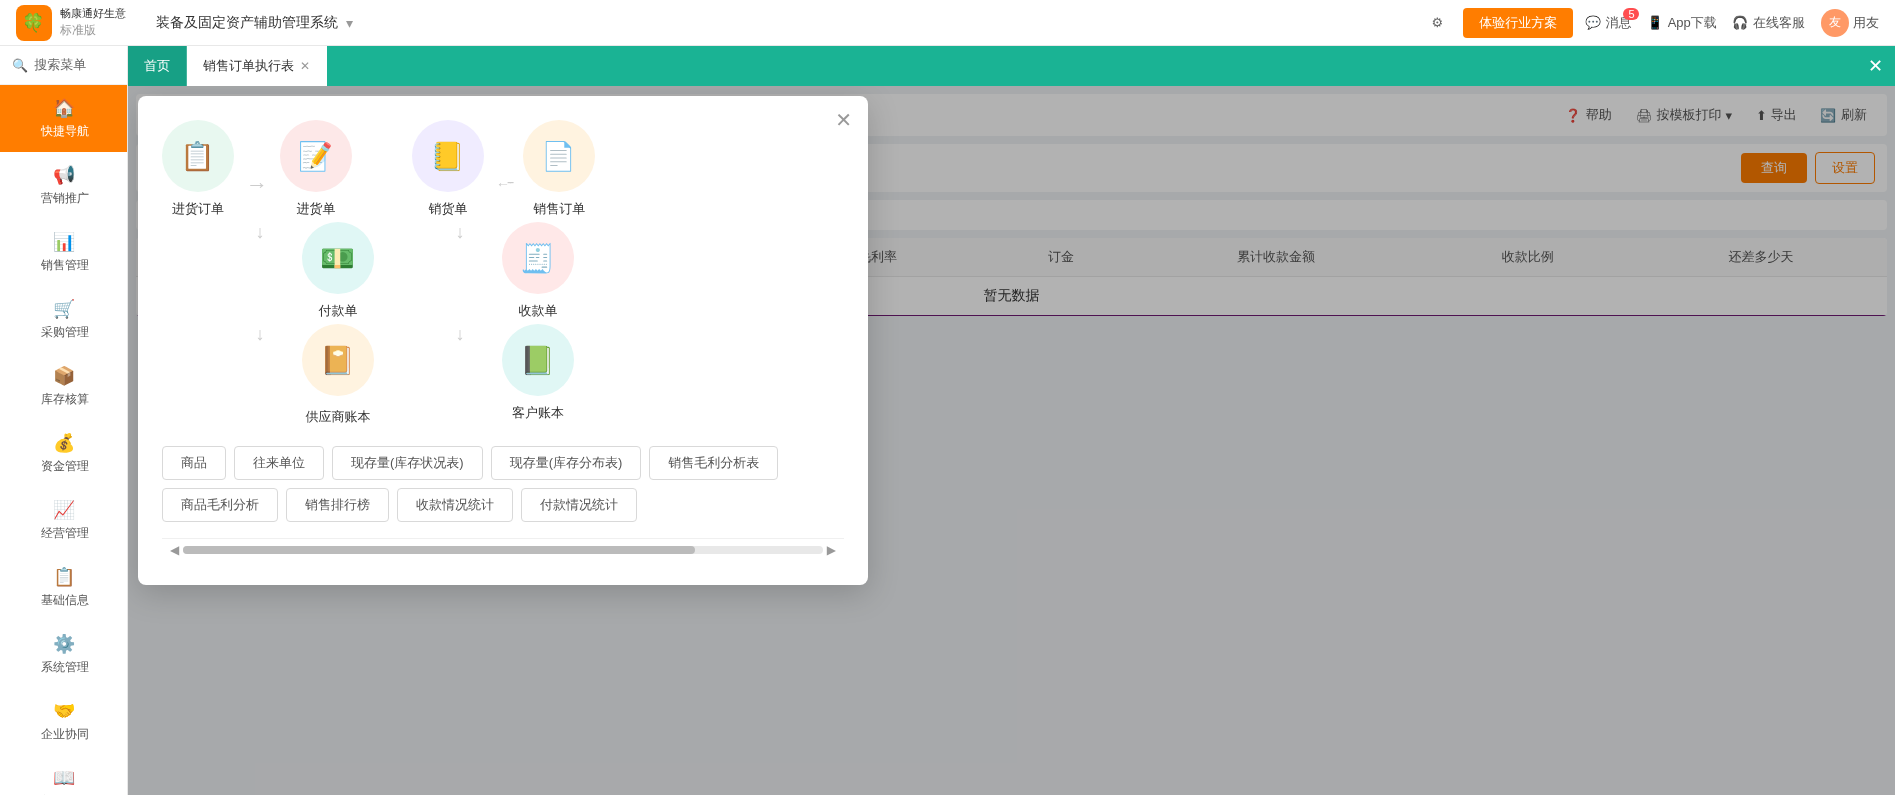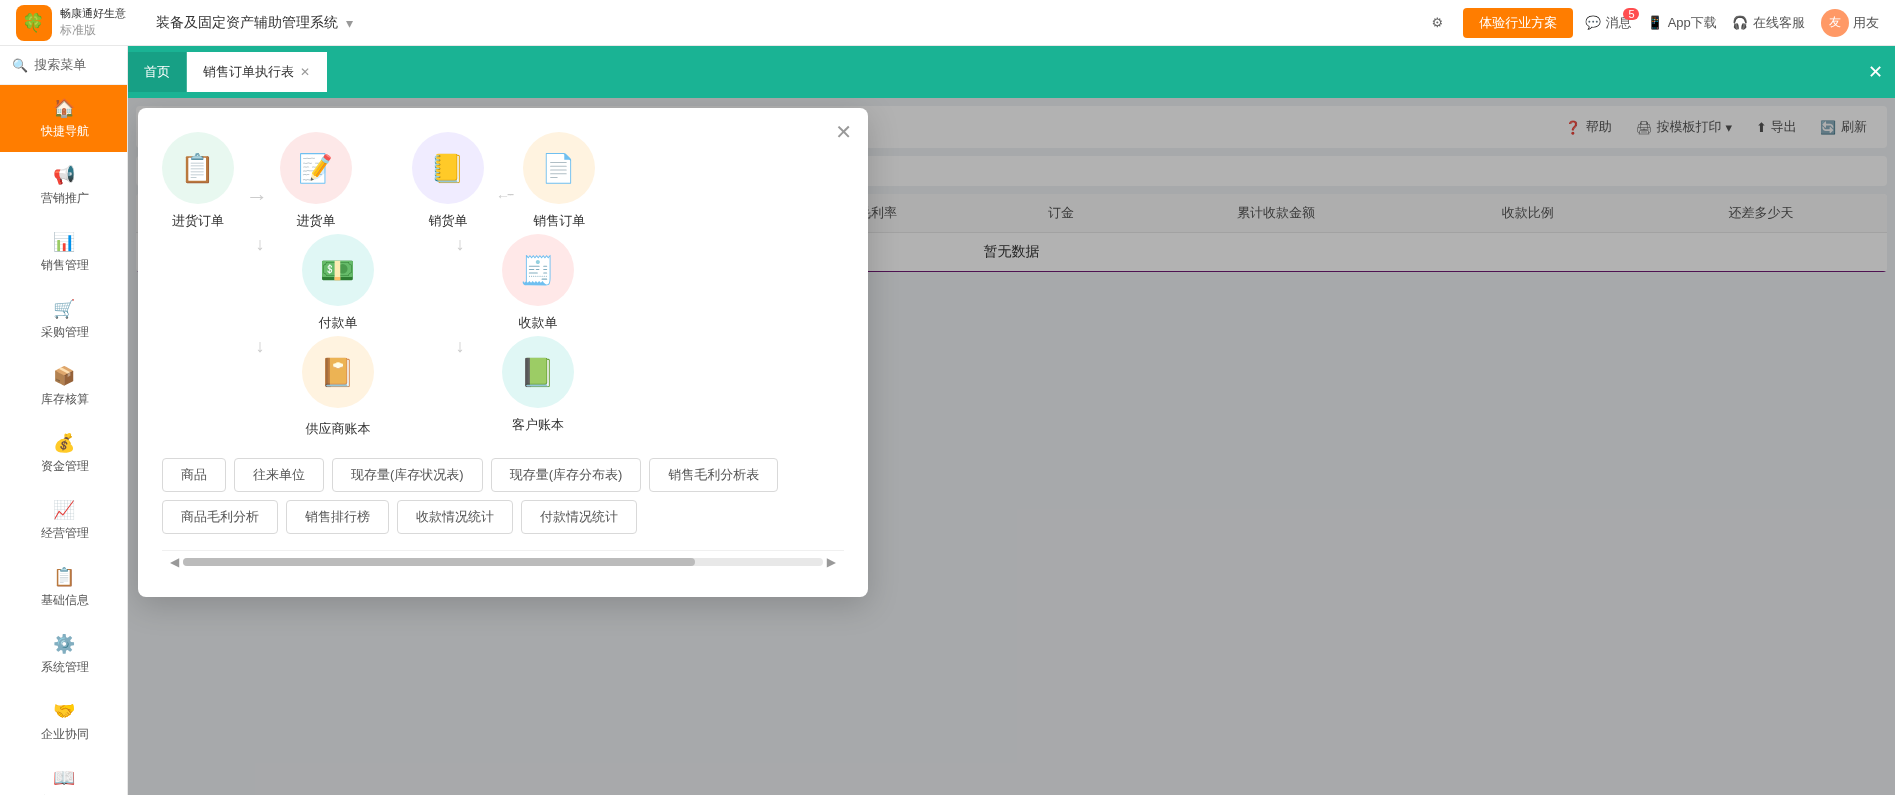--- a/index.html
+++ b/index.html
@@ -32,21 +32,21 @@
     .search-menu { display: flex; align-items: center; gap: 6px; padding: 10px 12px; color: #666; border-bottom: 1px solid #f0f0f0; cursor: pointer; font-size: 13px; }
     .sidebar-nav { flex: 1; overflow-y: auto; }
     .sidebar-item { display: flex; flex-direction: column; align-items: center; padding: 12px 8px; cursor: pointer; border-left: 3px solid transparent; color: #555; font-size: 12px; gap: 4px; }
     .sidebar-item .icon { font-size: 18px; }
     .sidebar-item.quick-nav { background: #ff7d00; color: #fff; border-left-color: #ff7d00; }
 
     
     .content-area { flex: 1; display: flex; flex-direction: column; overflow: hidden; position: relative; }
 
     
-    .tab-bar { display: flex; align-items: center; background: #1ab394; height: 52px; padding: 0 0 0 0; }
+    .tab-bar { display: flex; align-items: center; background: #1ab394; height: 40px; padding: 0 0 0 0; }
     .tab-item { display: flex; align-items: center; padding: 0 16px; height: 40px; color: #fff; cursor: pointer; font-size: 13px; gap: 6px; border-right: 1px solid rgba(255,255,255,0.2); }
     .tab-item.home { background: #17a085; }
     .tab-item.active { background: #fff; color: #333; }
     .tab-close { color: #999; font-size: 12px; cursor: pointer; }
     .tab-spacer { flex: 1; }
     .tab-close-all { color: #fff; padding: 0 12px; cursor: pointer; font-size: 18px; }
 
     
     .page-content { flex: 1; overflow: auto; background: #f0f2f5; padding: 8px; position: relative; }
 
@@ -223,20 +223,37 @@
           <div class="toolbar-btn">
             <span>⬆</span>
             <span>导出</span>
           </div>
           <div class="toolbar-btn">
             <span>🔄</span>
             <span>刷新</span>
           </div>
         </div>
 
+        <div class="filter-row">
+          <div class="date-input">
+            <span style="color:#bbb;flex:1">yyyy-mm-dd</span>
+            <span>📅</span>
+          </div>
+          <span style="color:#bbb;">—</span>
+          <div class="date-input">
+            <span style="color:#bbb;flex:1">yyyy-mm-dd</span>
+          </div>
+          <div class="select-input">
+            <span>单据状态</span>
+            <span>▾</span>
+          </div>
+          <div style="flex:1"></div>
+          <button class="search-btn">查询</button>
+          <button class="set-btn">设置</button>
+        </div>
 
         <div style="background:#fff;padding:6px 12px;border-radius:4px;margin-bottom:8px;">
           <span class="more-filters">更多条件</span>
         </div>
 
         <div class="table-wrapper">
           <table class="data-table">
             <thead>
               <tr>
                 <th>品</th>

